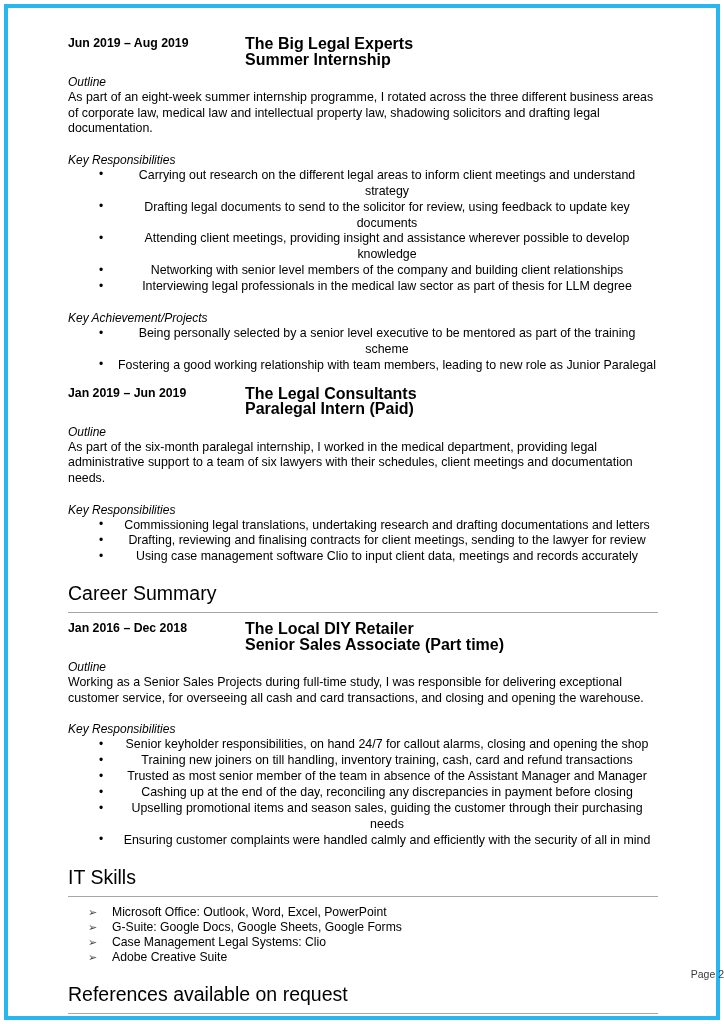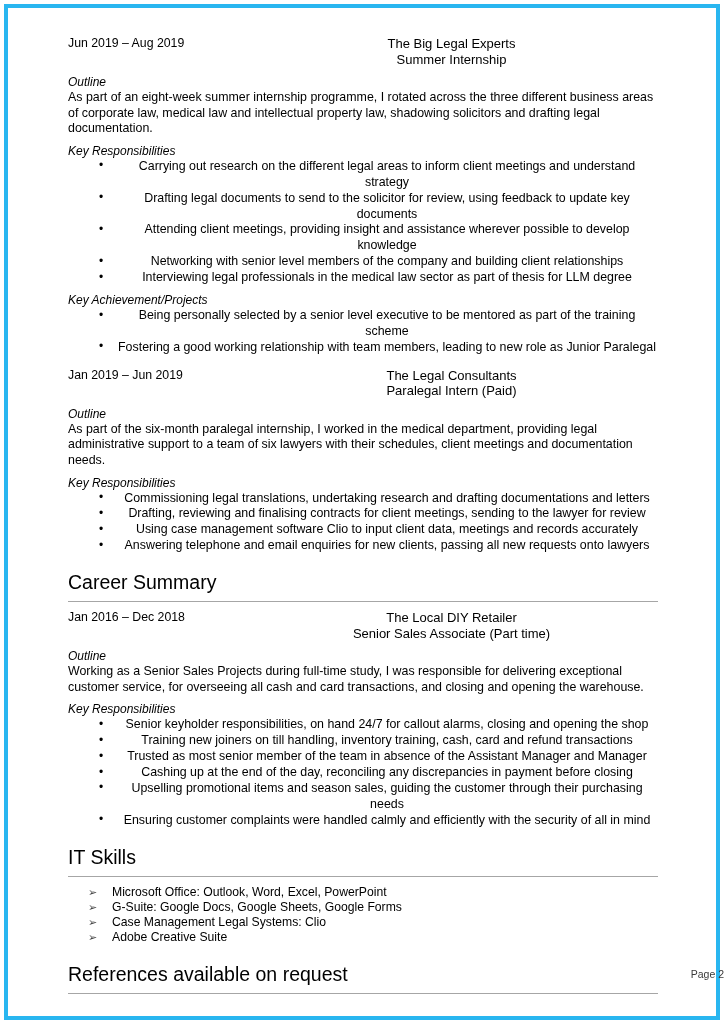--- a/index.html
+++ b/index.html
@@ -37,41 +37,40 @@
   
   .entry-head {
     display: flex;
     align-items: flex-start;
     margin-bottom: 2px;
   }
   .entry-dates {
     width: 177px;
     flex: 0 0 177px;
     font-size: 12.3px;
-    font-weight: normal;
+    font-weight: bold;
     line-height: 15.5px;
     white-space: nowrap;
   }
   .entry-roleblock {
     flex: 1 1 auto;
   }
   .entry-company,
   .entry-role {
-    font-size: 13px;
-    font-weight: normal;
+    font-size: 16px;
+    font-weight: bold;
     line-height: 15.5px;
-    text-align: center;
   }
 
   
   .sub-label {
     font-size: 12px;
     font-style: italic;
     line-height: 15px;
-    margin-top: 7px;
+    margin-top: 16px;
   }
   .sub-label.tight { margin-top: 8px; }
 
   .para {
     font-size: 12.4px;
     line-height: 15.6px;
     margin: 0;
     text-align: left;
   }
 
@@ -189,21 +188,20 @@
           <div class="entry-role">Paralegal Intern (Paid)</div>
         </div>
       </div>
       <div class="sub-label tight">Outline</div>
       <p class="para">As part of the six-month paralegal internship, I worked in the medical department, providing legal administrative support to a team of six lawyers with their schedules, client meetings and documentation needs.</p>
       <div class="sub-label">Key Responsibilities</div>
       <ul class="bullets">
         <li>Commissioning legal translations, undertaking research and drafting documentations and letters</li>
         <li>Drafting, reviewing and finalising contracts for client meetings, sending to the lawyer for review</li>
         <li>Using case management software Clio to input client data, meetings and records accurately</li>
-        <li>Answering telephone and email enquiries for new clients, passing all new requests onto lawyers</li>
       </ul>
     </div>
 
     <div class="gap-l"></div>
 
     <h2 class="section-heading">Career Summary</h2>
     <div class="gap-s"></div>
 
     <div>
       <div class="entry-head">

